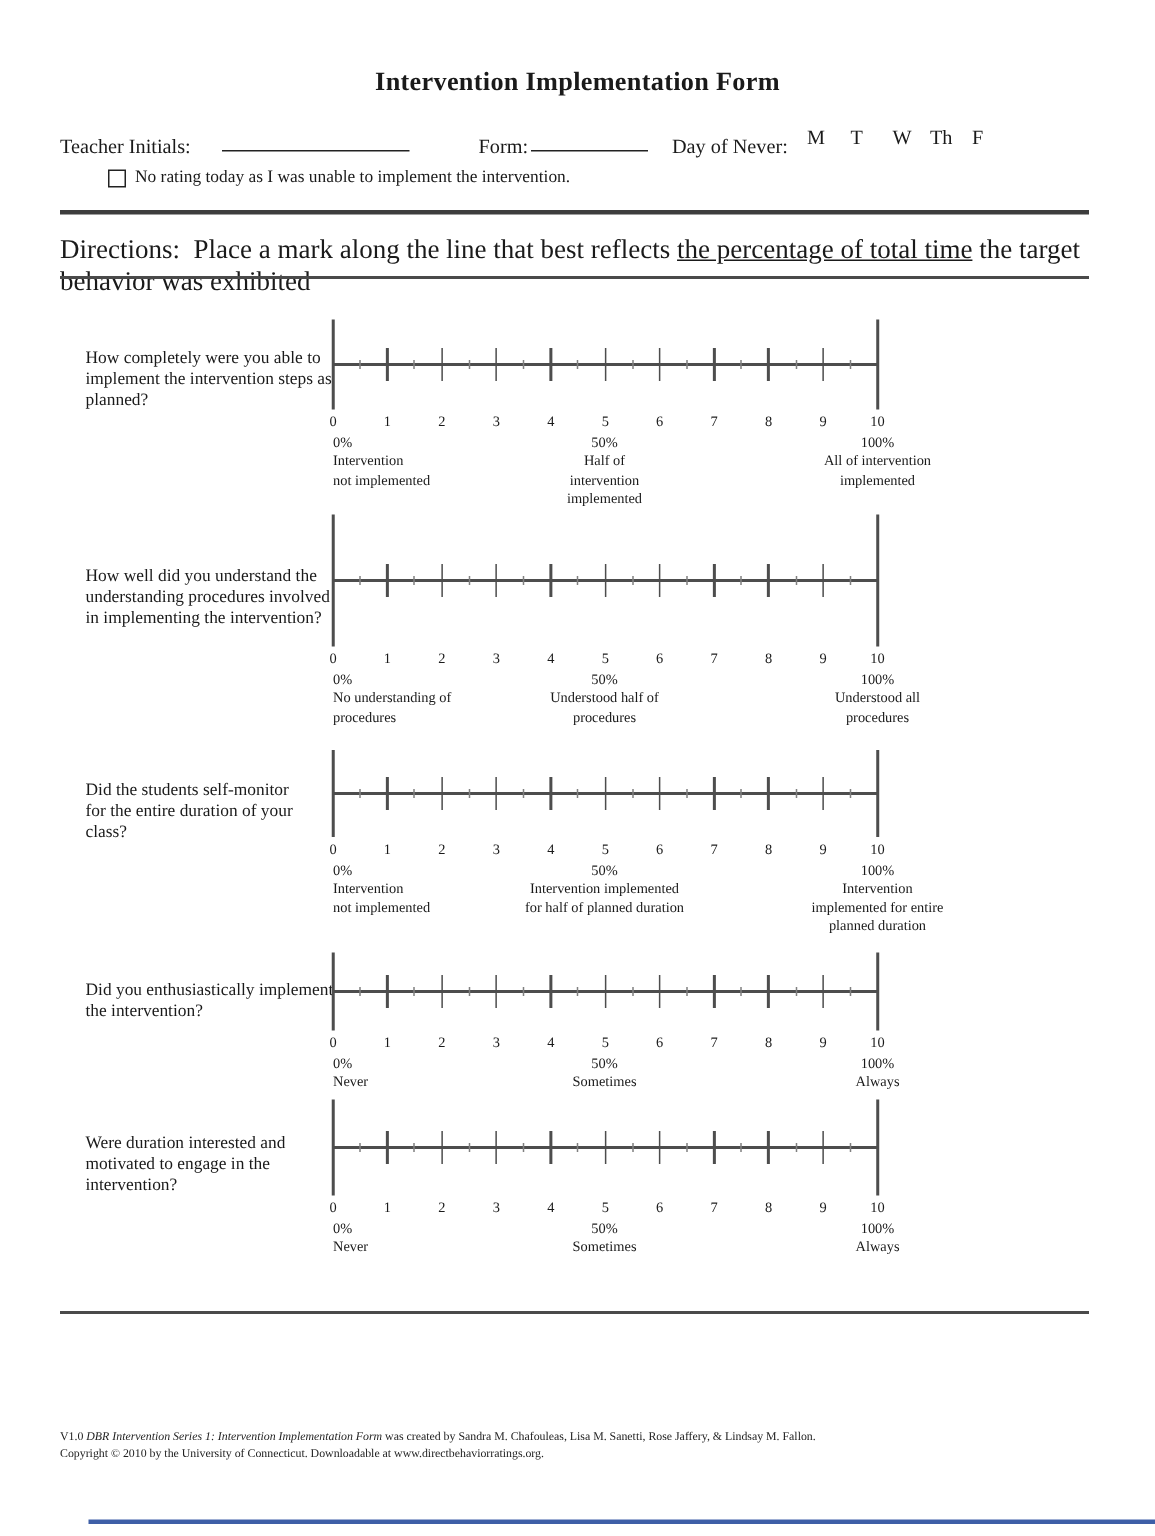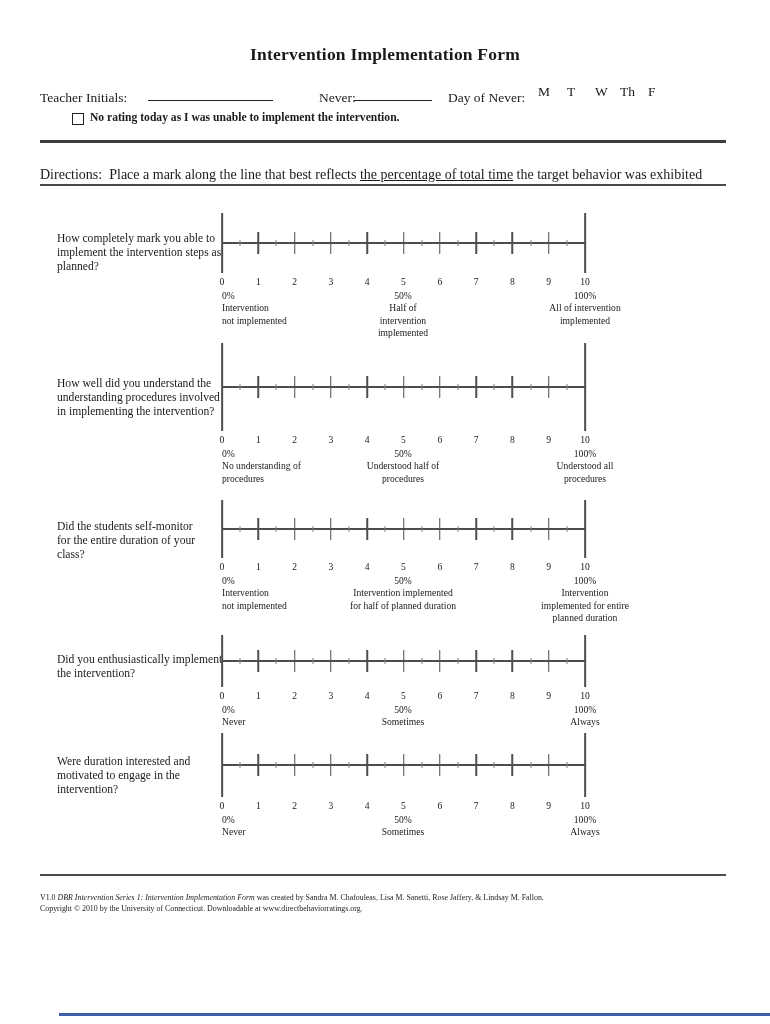--- a/index.html
+++ b/index.html
@@ -17,27 +17,27 @@
   .t-label{left:0;}
   .t-line{position:absolute;left:108px;top:-2px;width:125px;height:18px;border-bottom:1px solid #222;}
   .d-label{left:279px;}
   .d-line{position:absolute;left:314px;top:-2px;width:78px;height:18px;border-bottom:1px solid #222;}
   .w-label{left:408px;}
   .day{position:absolute;top:0;cursor:default;}
   .day-0{left:498px}.day-1{left:527px}.day-2{left:555px}.day-3{left:580px}.day-4{left:608px}
   
   .checkbox-row{position:absolute;top:111px;left:40px;font-size:11.6px;display:flex;align-items:flex-start;}
   .cbox{display:inline-block;width:10px;height:10px;border:1.3px solid #222;margin-left:32px;margin-top:2px;flex:0 0 auto;background:#fff;}
-  .cbox-label{margin-left:6px;font-weight:bold;}
+  .cbox-label{margin-left:6px;}
   
   .rule{position:absolute;left:40px;width:686px;background:#3d3d3d;}
   .rule1{top:140px;height:3px;}
   .rule2{top:184px;height:1.8px;background:#4a4a4a;}
   .rule3{top:874px;height:2.2px;background:#4a4a4a;}
-  .directions{position:absolute;top:167px;left:40px;font-size:14px;}
+  .directions{position:absolute;top:156px;left:40px;font-size:18px;}
   .directions .u{text-decoration:underline;}
   
   .scale{position:absolute;left:40px;width:690px;}
   .s1{top:213px}.s2{top:343px}.s3{top:500px}.s4{top:635px}.s5{top:733px}
   .question{position:absolute;left:17px;font-size:11.6px;line-height:14px;}
   .s1 .question{top:19px;width:172px;}
   .s2 .question{top:34px;width:168px;}
   .s3 .question{top:20px;width:150px;}
   .s4 .question{top:18px;width:168px;}
   .s5 .question{top:22px;width:176px;}
@@ -55,35 +55,35 @@
   .s1 .nums{top:63px}.s1 .anchors{top:77px}
   .s2 .nums{top:91px}.s2 .anchors{top:105px}
   .s3 .nums{top:61px}.s3 .anchors{top:75px}
   .s4 .nums{top:55px}.s4 .anchors{top:69px}
   .s5 .nums{top:67px}.s5 .anchors{top:81px}
   .anchor{position:absolute;top:0;white-space:pre-line;width:max-content;}
   .a-left{left:0;text-align:left;}
   .a-mid{left:181px;transform:translateX(-50%);text-align:center;}
   .a-right{left:363px;transform:translateX(-50%);text-align:center;}
   
-  .footer{position:absolute;top:892px;left:40px;right:36px;font-size:7.9px;line-height:11px;color:#222;}
+  .footer{position:absolute;top:952px;left:40px;right:36px;font-size:7.9px;line-height:11px;color:#222;}
   .footer .it{font-style:italic;}
   .bottom-bar{position:absolute;left:59px;right:0;top:1013px;height:11px;background:#3e5fa7;}
 </style>
 </head>
 <body>
 
 <div class="page">
 
   <div class="title">Intervention Implementation Form</div>
 
   <div class="fields-row">
     <span class="lbl t-label">Teacher Initials:</span>
     <span class="t-line"></span>
-    <span class="lbl d-label">Never:</span>
+    <span class="lbl d-label">Form:</span>
     <span class="d-line"></span>
     <span class="lbl w-label">Day of Never:</span>
     <span class="day day-0">M</span>
     <span class="day day-1">T</span>
     <span class="day day-2">W</span>
     <span class="day day-3">Th</span>
     <span class="day day-4">F</span>
   </div>
 
   <div class="checkbox-row">
@@ -91,21 +91,21 @@
     <span class="cbox-label">No rating today as I was unable to implement the intervention.</span>
   </div>
 
   <div class="rule rule1"></div>
 
   <div class="directions"><span>Directions:&nbsp; Place a mark along the line that best reflects </span><span class="u">the percentage of total time</span><span> the target behavior was exhibited</span></div>
 
   <div class="rule rule2"></div>
 
   <div class="scale s1">
-    <div class="question">How completely mark you able to implement the intervention steps as planned?</div>
+    <div class="question">How completely were you able to implement the intervention steps as planned?</div>
     <div class="ruler">
         <div class="baseline"></div>
         <div class="tick end" style="left: 0%;"></div>
         <div class="tick half" style="left: 5%;"></div>
         <div class="tick int" style="left: 10%;"></div>
         <div class="tick half" style="left: 15%;"></div>
         <div class="tick int" style="left: 20%;"></div>
         <div class="tick half" style="left: 25%;"></div>
         <div class="tick int" style="left: 30%;"></div>
         <div class="tick half" style="left: 35%;"></div>

